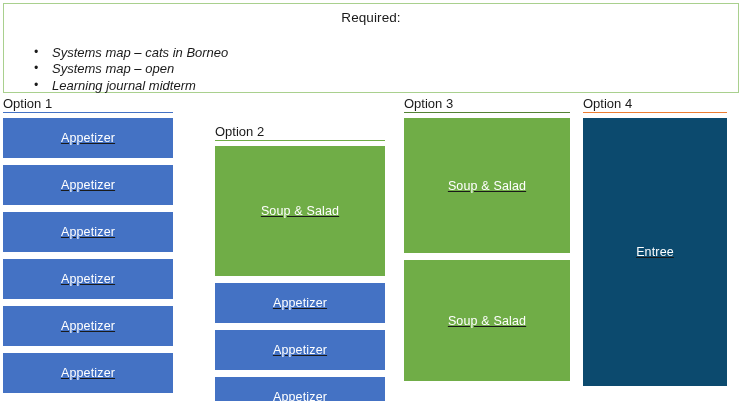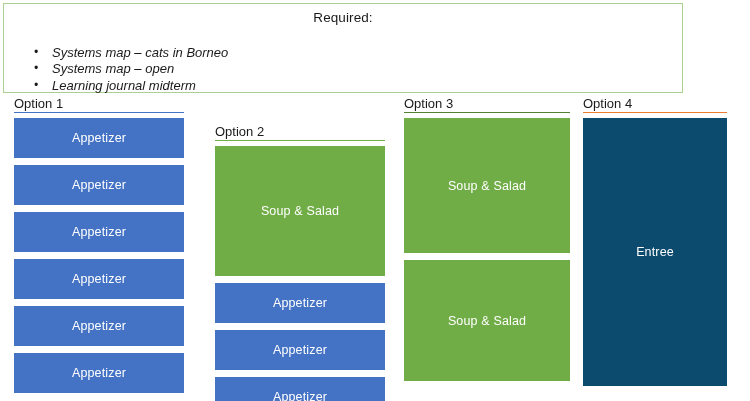--- a/index.html
+++ b/index.html
@@ -15,21 +15,21 @@
     color: #1a1a1a;
     overflow: hidden;
     position: relative;
   }
 
   
   #required-panel {
     position: absolute;
     left: 3px;
     top: 3px;
-    width: 680px;
+    width: 736px;
     height: 90px;
     box-sizing: border-box;
     border: 1px solid #a9d08e;
     background: #ffffff;
   }
   #required-title {
     text-align: center;
     font-size: 13.5px;
     line-height: 1;
     padding-top: 7px;
@@ -58,39 +58,39 @@
     font-size: 12px;
     color: #1a1a1a;
   }
 
   
   .column {
     position: absolute;
     top: 96px;
     width: 170px;
   }
-  #col-1 { left: 14px;   }
+  #col-1 { left: 3px;   }
   #col-2 { left: 215px; }
   #col-3 { left: 404px; width: 166px; }
   #col-4 { left: 583px; width: 144px; }
 
   .col-header {
     font-size: 13px;
     line-height: 15px;
     color: #1a1a1a;
     padding-bottom: 1px;
     border-bottom: 1.5px solid #4472c4;
     margin-bottom: 5px;
     white-space: nowrap;
   }
   #col-2 .col-header { border-bottom-color: #70ad47; margin-top: 28px; }
   #col-3 .col-header { border-bottom-color: #548235; }
   #col-4 .col-header { border-bottom-color: #ed7d31; }
 
-  .stack { position: relative; }
+  .stack { position: relative; text-decoration: underline; }
 
   .block {
     box-sizing: border-box;
     width: 100%;
     display: flex;
     align-items: center;
     justify-content: center;
     color: #ffffff;
     font-size: 12.5px;
     letter-spacing: 0.15px;

